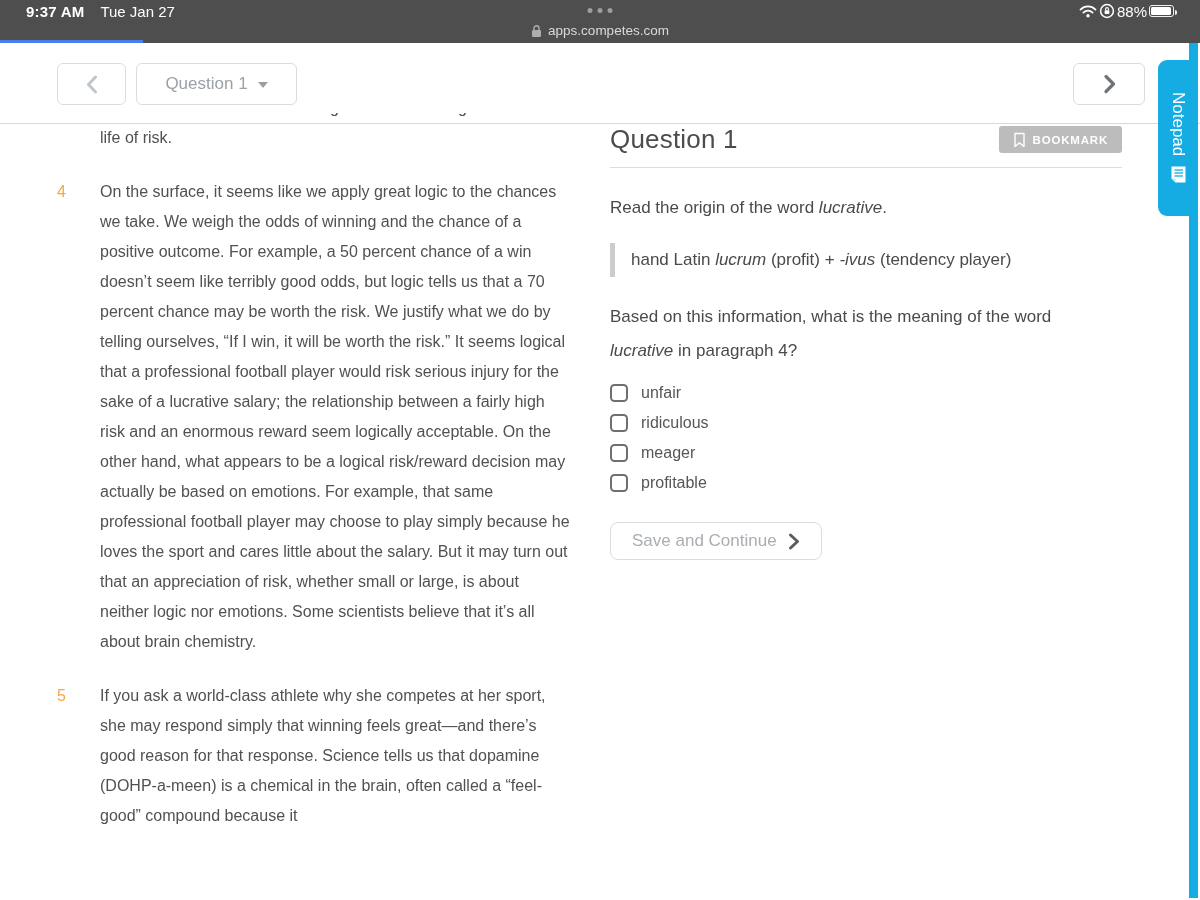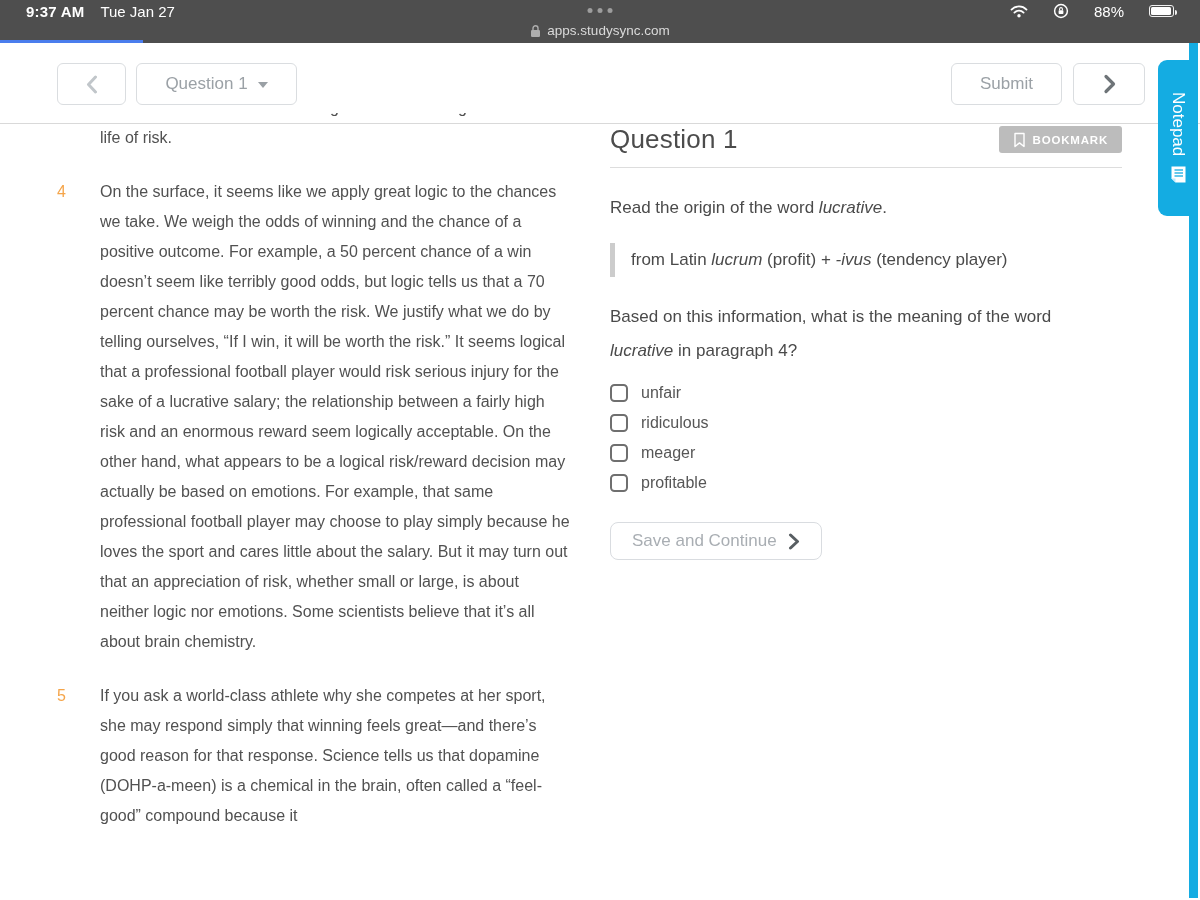--- a/index.html
+++ b/index.html
@@ -8,21 +8,21 @@
   #screen {
     position:relative; width:1200px; height:900px; background:#ffffff;
     overflow:hidden; margin:0 auto;
   }
 
   
   .chrome { position:absolute; top:0; left:0; width:1200px; height:43px; background:#4e4e4e; }
   .status-row { position:absolute; top:0; left:0; right:0; height:22px; display:flex; align-items:center; padding:0 26px; color:#fff; font-size:15px; }
   .status-time { font-weight:700; margin-right:16px; letter-spacing:.2px; }
   .status-date { font-weight:400; }
-  .status-right { margin-left:auto; display:flex; align-items:center; gap:25px; }
+  .status-right { margin-left:auto; display:flex; align-items:center; gap:2px; }
   .battery-pct { font-size:15px; }
   .battery { position:relative; width:25px; height:12px; border:1px solid #f2f2f2; border-radius:3px; }
   .battery-fill { position:absolute; top:1px; left:1px; bottom:1px; width:88%; background:#fff; border-radius:1.5px; }
   .battery-nub { position:absolute; right:-4px; top:3.5px; width:2.5px; height:5px; background:#f2f2f2; border-radius:0 2px 2px 0; }
   .tab-dots { position:absolute; top:8px; left:50%; transform:translateX(-50%); display:flex; gap:5px; }
   .tab-dots span { width:5px; height:5px; border-radius:50%; background:#9d9d9d; }
   .url-row { position:absolute; top:21px; left:0; right:0; height:19px; display:flex; align-items:center; justify-content:center; gap:6px; color:#dadada; font-size:13.5px; }
   .progress-bar { position:absolute; top:40px; left:0; width:143px; height:3px; background:#4a7ded; }
 
   
@@ -98,37 +98,34 @@
     <div class="tab-dots">
         <span></span>
         <span></span>
         <span></span>
       </div>
     <div class="url-row">
       <svg width="11" height="14" viewBox="0 0 11 14">
         <rect x="1" y="6" width="9" height="7" rx="1.2" fill="#aeaeae"></rect>
         <path d="M3 6 V4.2 a2.5 2.5 0 0 1 5 0 V6" fill="none" stroke="#aeaeae" stroke-width="1.4"></path>
       </svg>
-      <span>apps.studysync.com</span>
+      <span>apps.competes.com</span>
     </div>
     <div class="progress-bar"></div>
   </div>
 
   <button class="tbtn btn-back">
     <svg width="12" height="19" viewBox="0 0 12 19">
       <polyline points="9.5,2 2.5,9.5 9.5,17" fill="none" stroke="#c1c6ca" stroke-width="3" stroke-linecap="round" stroke-linejoin="round"></polyline>
     </svg>
   </button>
   <button class="tbtn btn-qnav">
     <span>Question 1</span>
     <span class="caret-down"></span>
   </button>
-  <button class="tbtn btn-submit">
-    <span>Submit</span>
-  </button>
   <button class="tbtn btn-next">
     <svg width="13" height="20" viewBox="0 0 13 20">
       <polyline points="3,2.5 10.5,10 3,17.5" fill="none" stroke="#6e7478" stroke-width="3.2" stroke-linecap="round" stroke-linejoin="round"></polyline>
     </svg>
   </button>
 
   <div class="page-divider"></div>
 
   <div class="reading">
     <div class="para-partial">commentators. There are enticing rewards following a
@@ -150,21 +147,21 @@
         <svg width="13" height="16" viewBox="0 0 13 16">
           <path d="M2 1.5 h9 v13 l-4.5 -3.6 -4.5 3.6 z" fill="none" stroke="#ffffff" stroke-width="1.4" stroke-linejoin="round"></path>
         </svg>
         <span>BOOKMARK</span>
       </button>
     </div>
     <div class="qdivider"></div>
 
     <div class="qprompt"><span>Read the origin of the word </span><span class="ital">lucrative</span><span>.</span></div>
 
-    <div class="qorigin"><span>from Latin </span><span class="ital">lucrum</span><span> (profit) + </span><span class="ital">-ivus</span><span> (tendency player)</span></div>
+    <div class="qorigin"><span>hand Latin </span><span class="ital">lucrum</span><span> (profit) + </span><span class="ital">-ivus</span><span> (tendency player)</span></div>
 
     <div class="qquestion"><span>Based on this information, what is the meaning of the word </span><span class="ital">lucrative</span><span> in paragraph 4?</span></div>
 
     <div class="opts">
       <div class="opt">
         <span class="checkbox"></span>
         <span>unfair</span>
       </div>
       <div class="opt">
         <span class="checkbox"></span>

